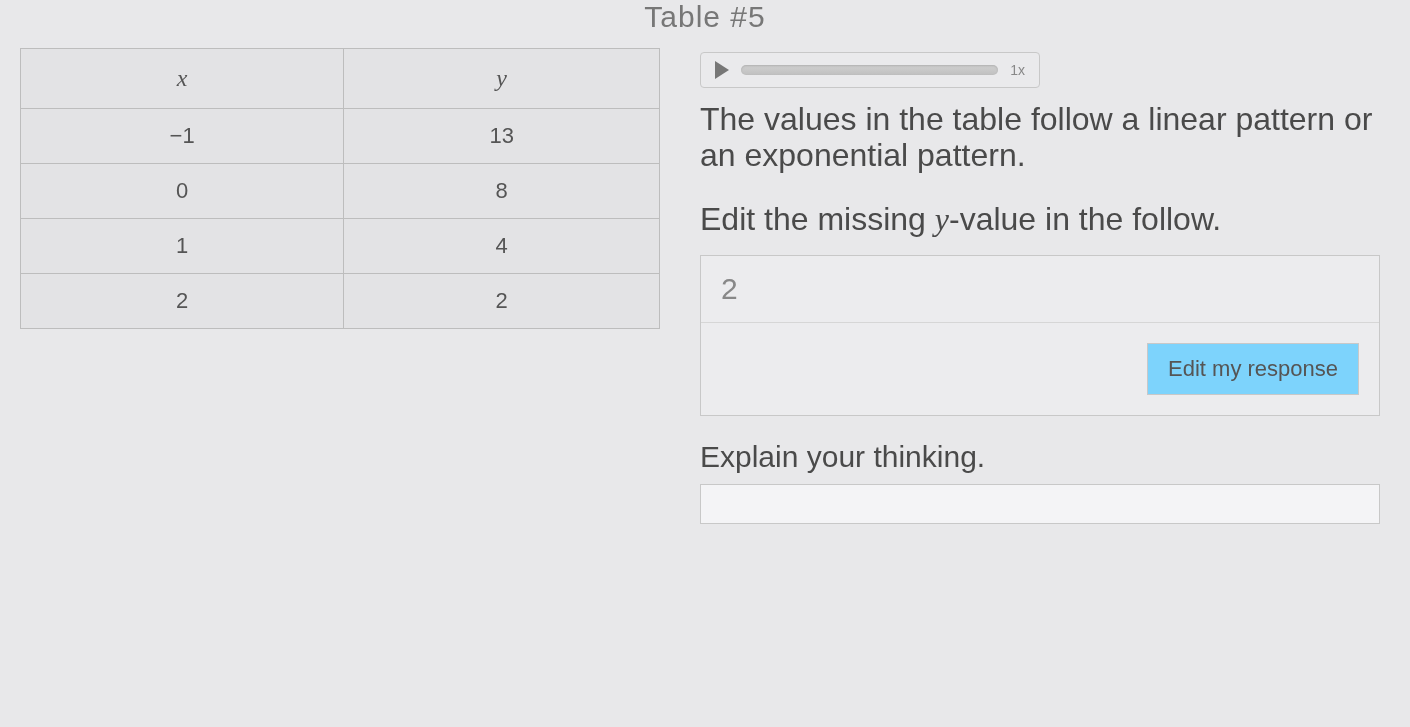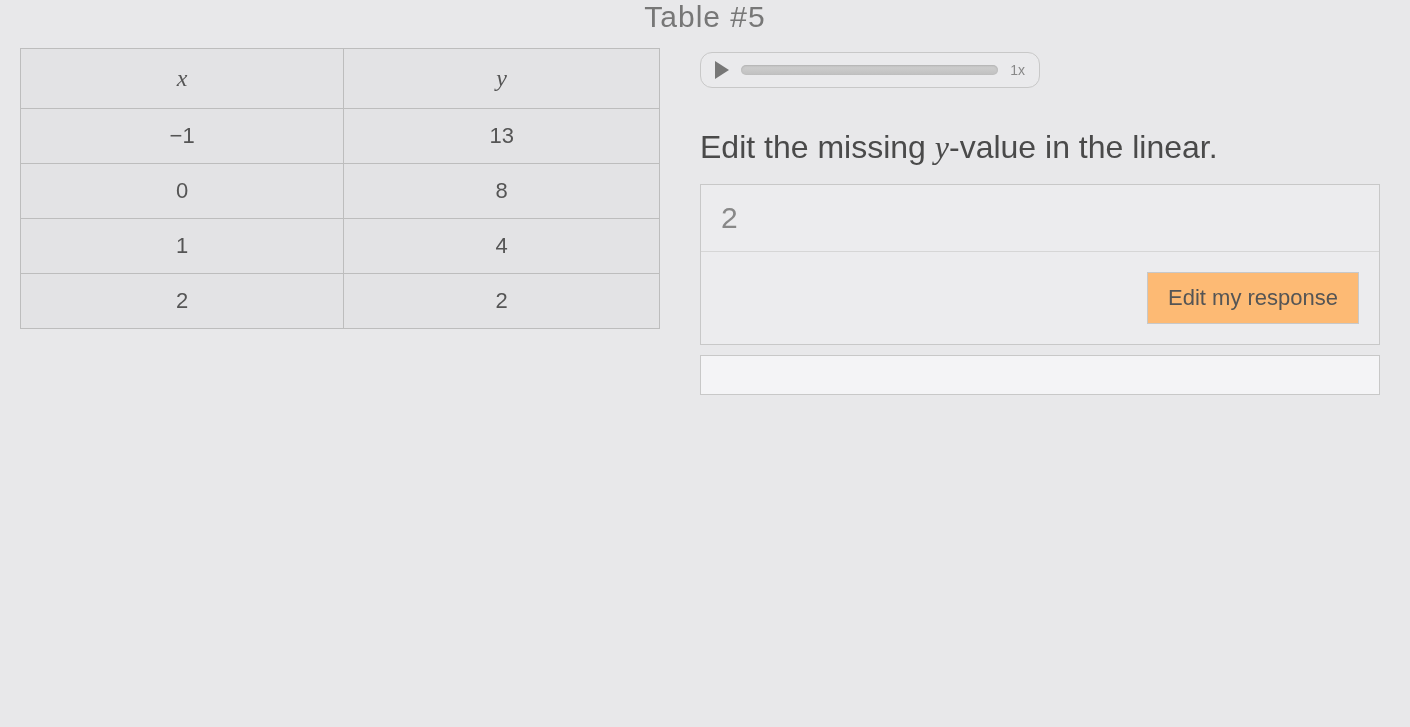--- a/index.html
+++ b/index.html
@@ -41,21 +41,21 @@
     font-size: 22px;
   }
   table.data-table th {
     font-style: italic;
     font-family: "Times New Roman", serif;
     height: 60px;
     font-size: 24px;
   }
   .audio-widget {
     border: 1px solid #c8c8c8;
-    border-radius: 12px;
+    border-radius: 4px;
     padding: 8px 14px;
     display: flex;
     align-items: center;
     gap: 12px;
     width: 340px;
     background: #eaeaec;
     margin-bottom: 14px;
   }
   .play-triangle {
     width: 0; height: 0;
@@ -96,21 +96,21 @@
     color: #888;
     border-bottom: 1px solid #d6d6d6;
   }
   .answer-actions {
     display: flex;
     justify-content: flex-end;
     padding: 20px 20px;
   }
   .edit-btn {
     border: 1px solid #c8c8c8;
-    background: #fdba74;
+    background: #7dd3fc;
     padding: 12px 20px;
     font-size: 22px;
     color: #555;
     cursor: pointer;
   }
   .explain-label {
     font-size: 30px;
     color: #4a4a4a;
     margin-top: 24px;
   }
@@ -159,30 +159,32 @@
   </div>
 
   <div class="right-col">
 
     <div class="audio-widget">
       <div class="play-triangle"></div>
       <div class="audio-track"></div>
       <div class="audio-speed">1x</div>
     </div>
 
+    <div class="question-text">The values in the table follow a linear pattern or an exponential pattern.</div>
 
     <div class="spacer"></div>
 
     <div class="question-text">
-      <span>Edit the missing </span><span class="math-var">y</span><span>-value in the linear.</span>
+      <span>Edit the missing </span><span class="math-var">y</span><span>-value in the follow.</span>
     </div>
 
     <div class="answer-box">
       <div class="answer-value">2</div>
       <div class="answer-actions">
         <button class="edit-btn">Edit my response</button>
       </div>
     </div>
 
+    <div class="explain-label">Explain your thinking.</div>
     <div class="explain-input"></div>
 
   </div>
 </div>
 
 </body></html>

